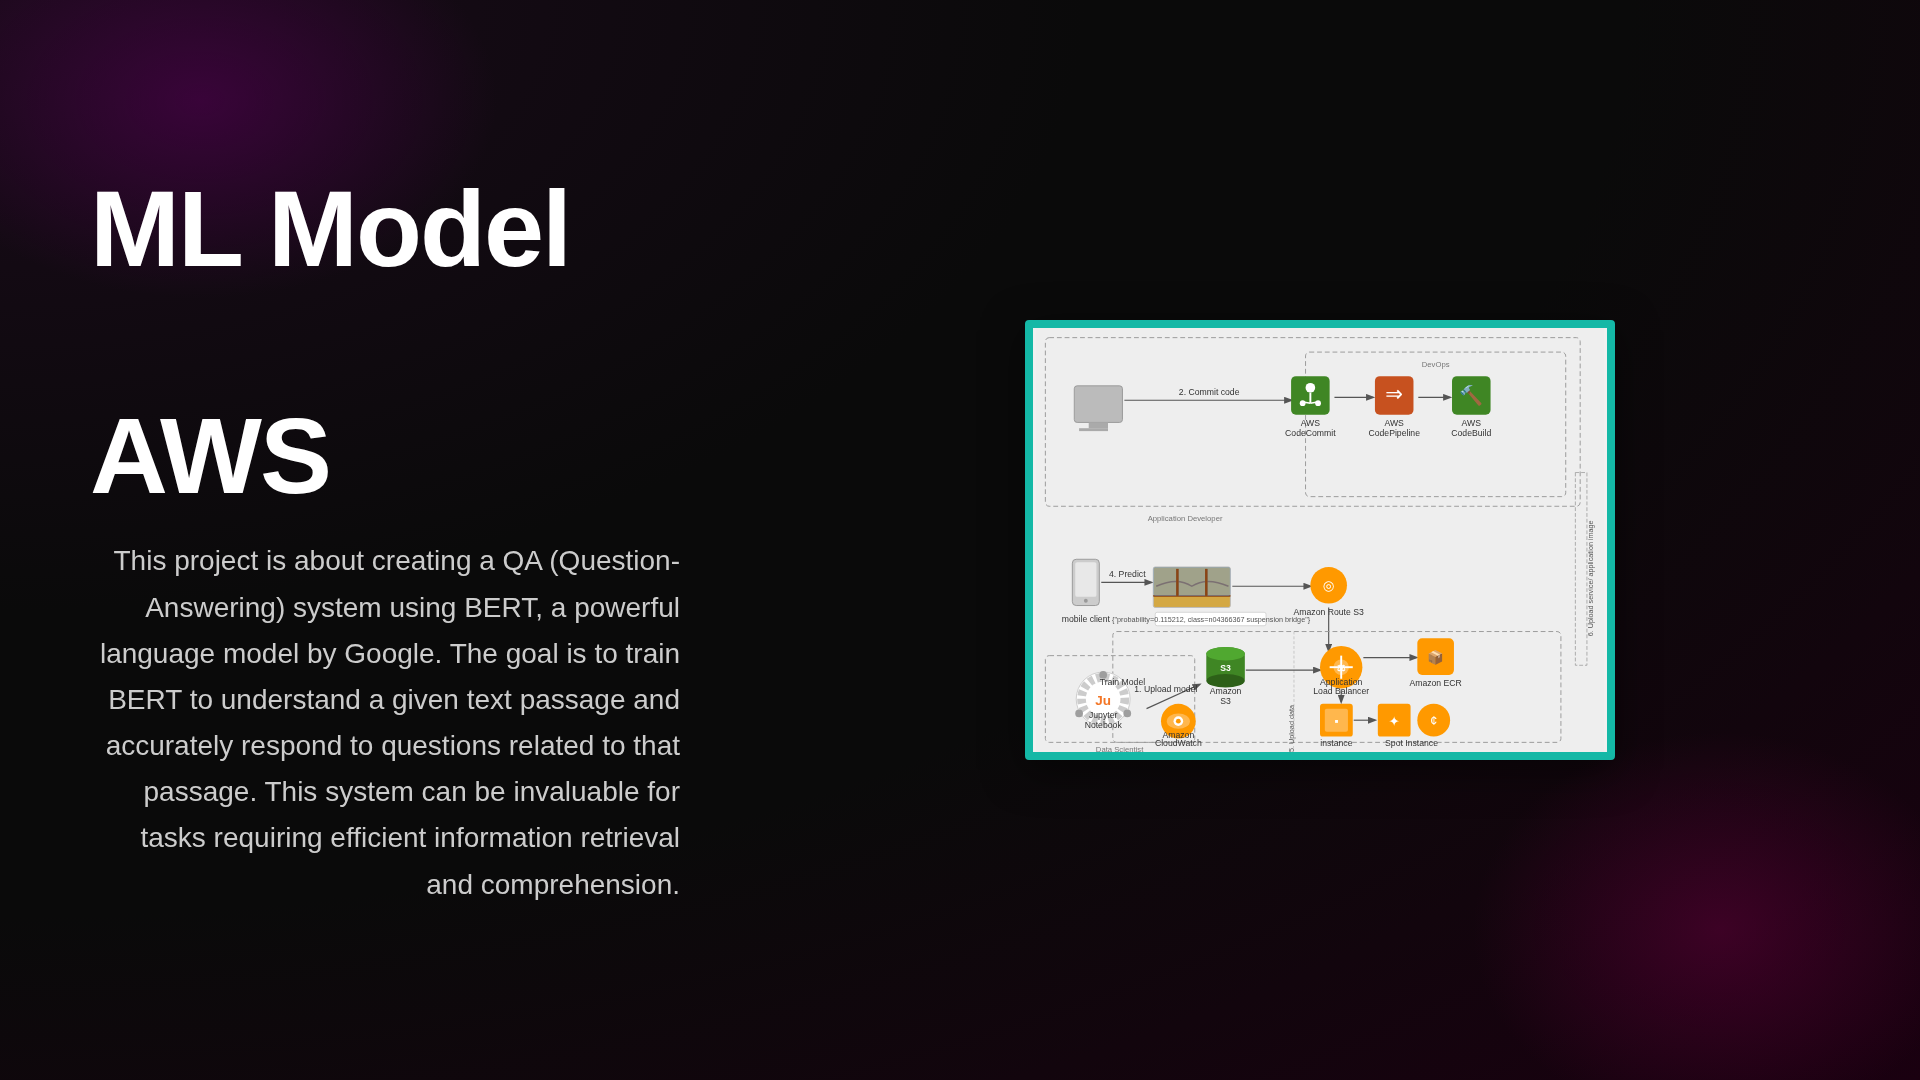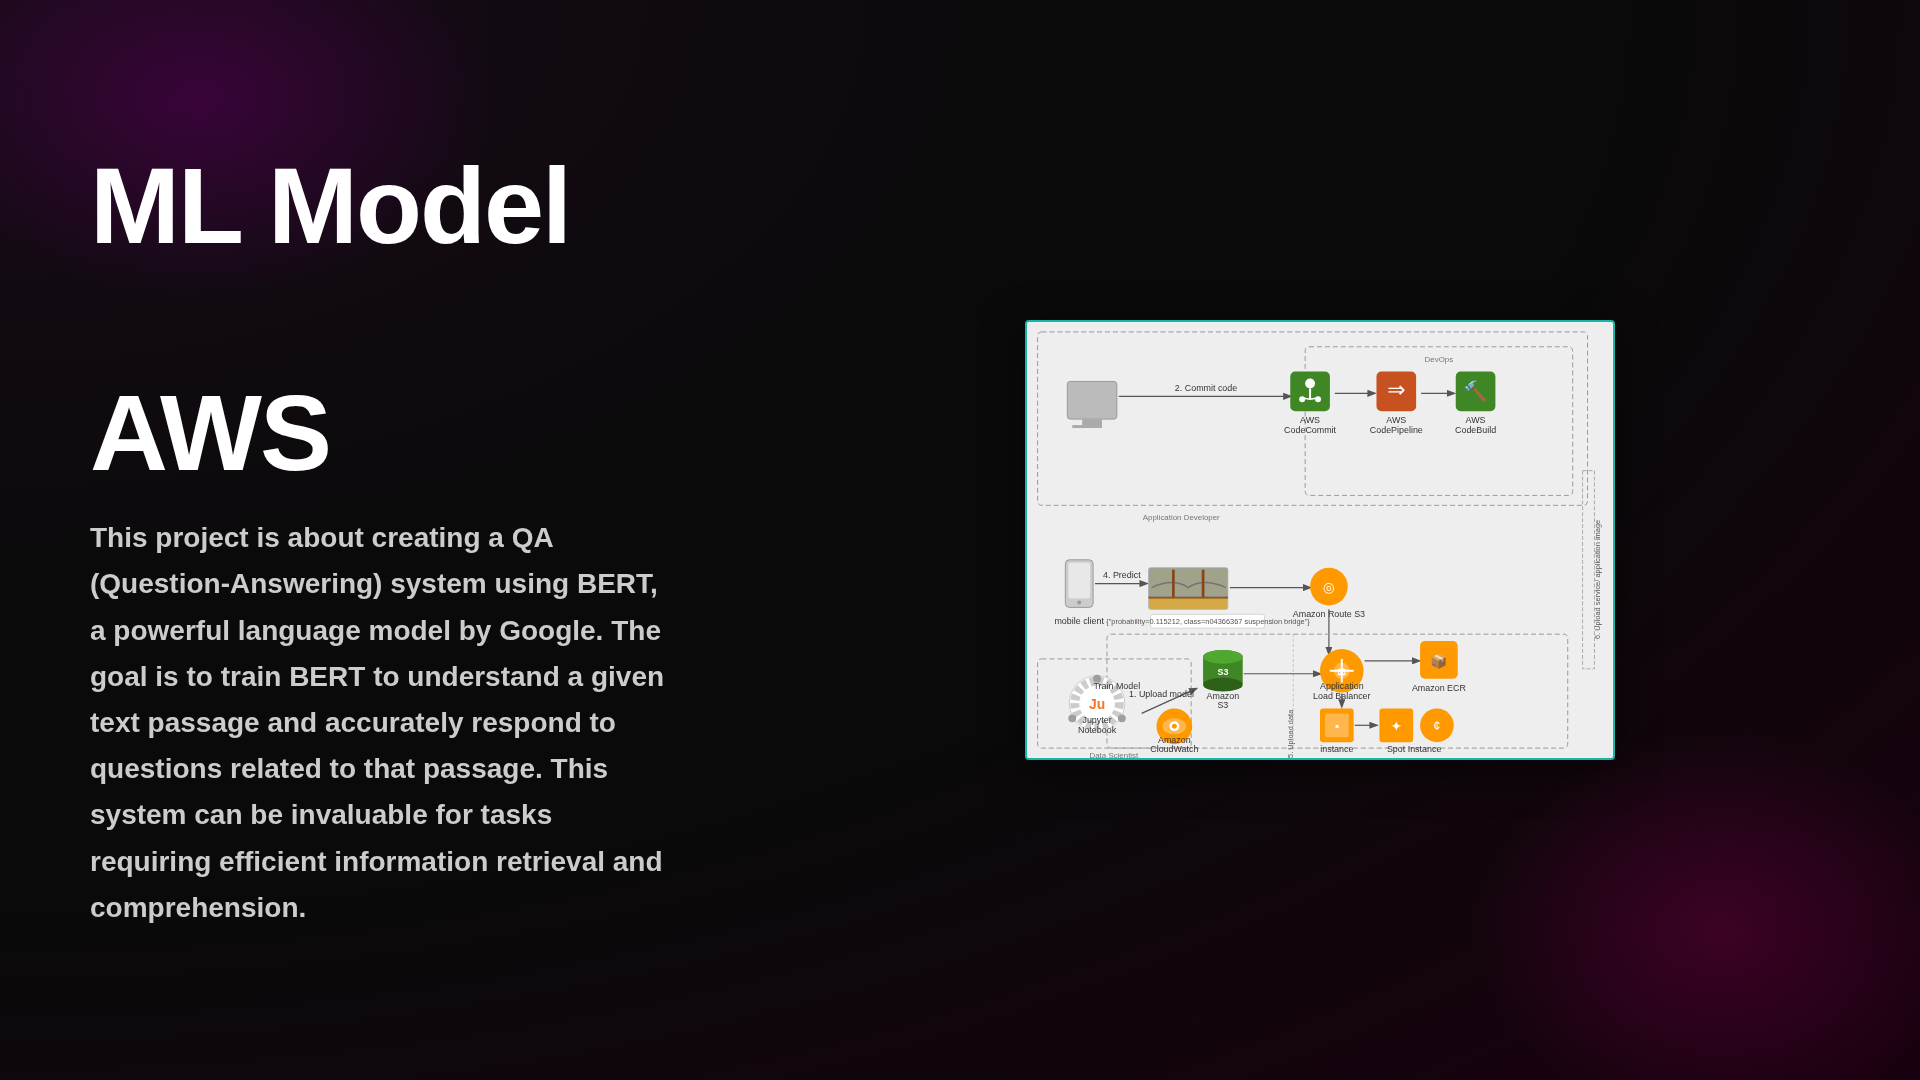--- a/index.html
+++ b/index.html
@@ -63,38 +63,39 @@
     .title-text {
       font-size: 108px;
       font-weight: 900;
       line-height: 1.05;
       color: #ffffff;
       letter-spacing: -2px;
     }
 
     .description-text {
       font-size: 28px;
-      font-weight: 700;
+      font-weight: 400;
       line-height: 1.65;
       color: #cccccc;
       max-width: 680px;
+      text-align: right;
     }
 
     .right-panel {
       flex: 1;
       display: flex;
       align-items: center;
       justify-content: center;
       padding: 40px 60px 40px 20px;
       height: 100%;
     }
 
     .diagram-container {
       background: #f0f0f0;
-      border: 2px solid #14b8a6;
+      border: 8px solid #14b8a6;
       border-radius: 4px;
       width: 590px;
       height: 440px;
       position: relative;
       overflow: hidden;
       box-shadow: 0 10px 40px rgba(0,0,0,0.5);
     }
 
     
     .diagram-svg {

